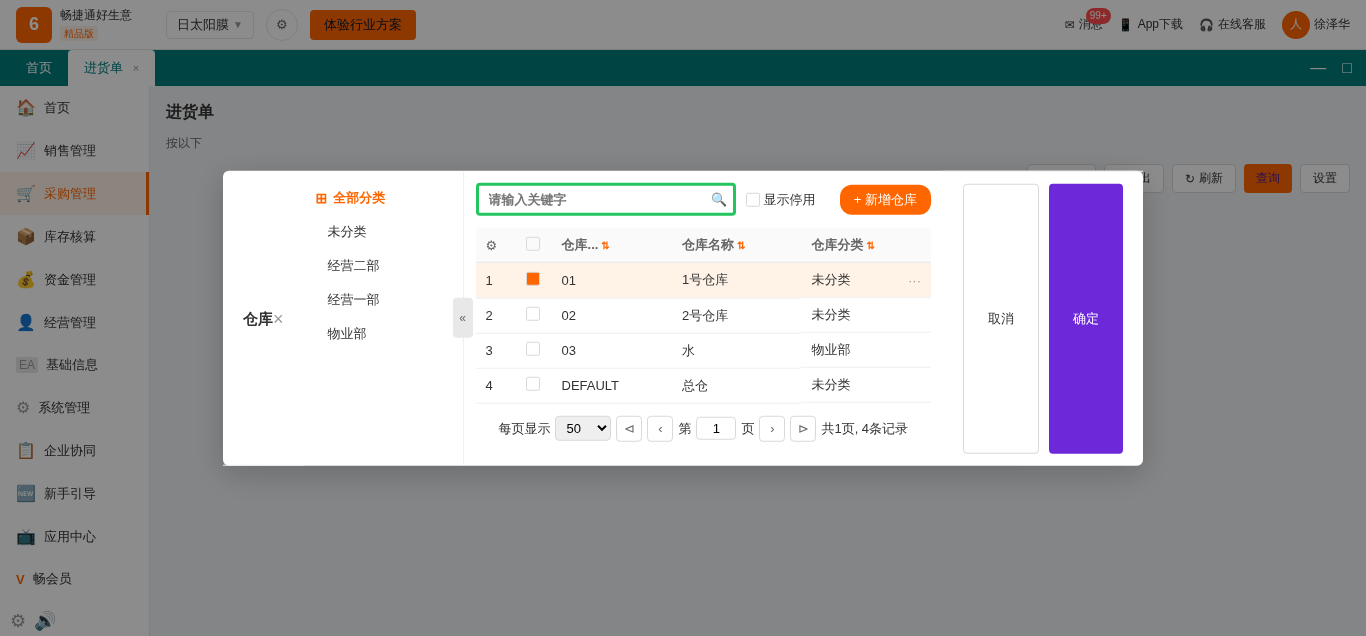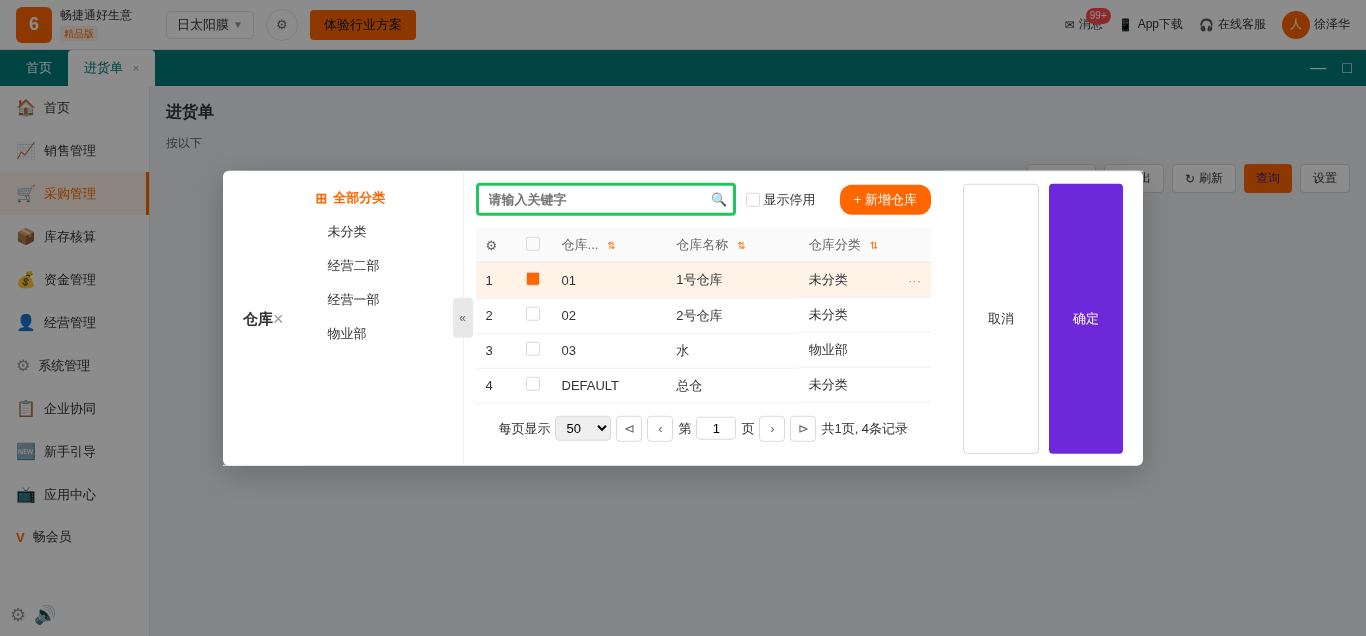--- a/index.html
+++ b/index.html
@@ -215,21 +215,21 @@
     
     .data-table { width: 100%; border-collapse: collapse; font-size: 13px; }
     .data-table th {
       background: #fafafa; border-bottom: 1px solid #e8e8e8;
       padding: 8px 10px; text-align: left; color: #666; font-weight: normal;
     }
     .data-table td {
       padding: 8px 10px; border-bottom: 1px solid #f0f0f0; color: #333;
     }
     .data-table tr.selected td { background: #fff3e8; }
-    .th-sort { display: flex; align-items: center; gap: 9px; cursor: pointer; }
+    .th-sort { display: flex; align-items: center; gap: 3px; cursor: pointer; font-weight: bold; }
     .sort-icon { color: #ff6600; font-size: 10px; }
 
     
     .pagination {
       display: flex; align-items: center; justify-content: center;
       padding: 12px; gap: 5px; font-size: 13px; color: #333;
     }
     .page-select { border: 1px solid #d9d9d9; border-radius: 4px; padding: 3px 6px; font-size: 13px; }
     .page-btn { width: 26px; height: 26px; border: 1px solid #d9d9d9; border-radius: 4px; display: flex; align-items: center; justify-content: center; cursor: pointer; color: #666; background: #fff; }
     .page-input { width: 40px; border: 1px solid #d9d9d9; border-radius: 4px; padding: 3px 6px; text-align: center; font-size: 13px; }
@@ -326,20 +326,24 @@
       <span class="sidebar-icon">📦</span>
       <span>库存核算</span>
     </div>
     <div class="sidebar-item">
       <span class="sidebar-icon">💰</span>
       <span>资金管理</span>
     </div>
     <div class="sidebar-item">
       <span class="sidebar-icon">👤</span>
       <span>经营管理</span>
+    </div>
+    <div class="sidebar-item">
+      <span class="sidebar-icon" style="font-style:normal;font-size:12px;background:#e8e8e8;padding:1px 3px;border-radius:2px;">EA</span>
+      <span>基础信息</span>
     </div>
     <div class="sidebar-item">
       <span class="sidebar-icon">⚙</span>
       <span>系统管理</span>
     </div>
     <div class="sidebar-item">
       <span class="sidebar-icon">📋</span>
       <span>企业协同</span>
     </div>
     <div class="sidebar-item">

